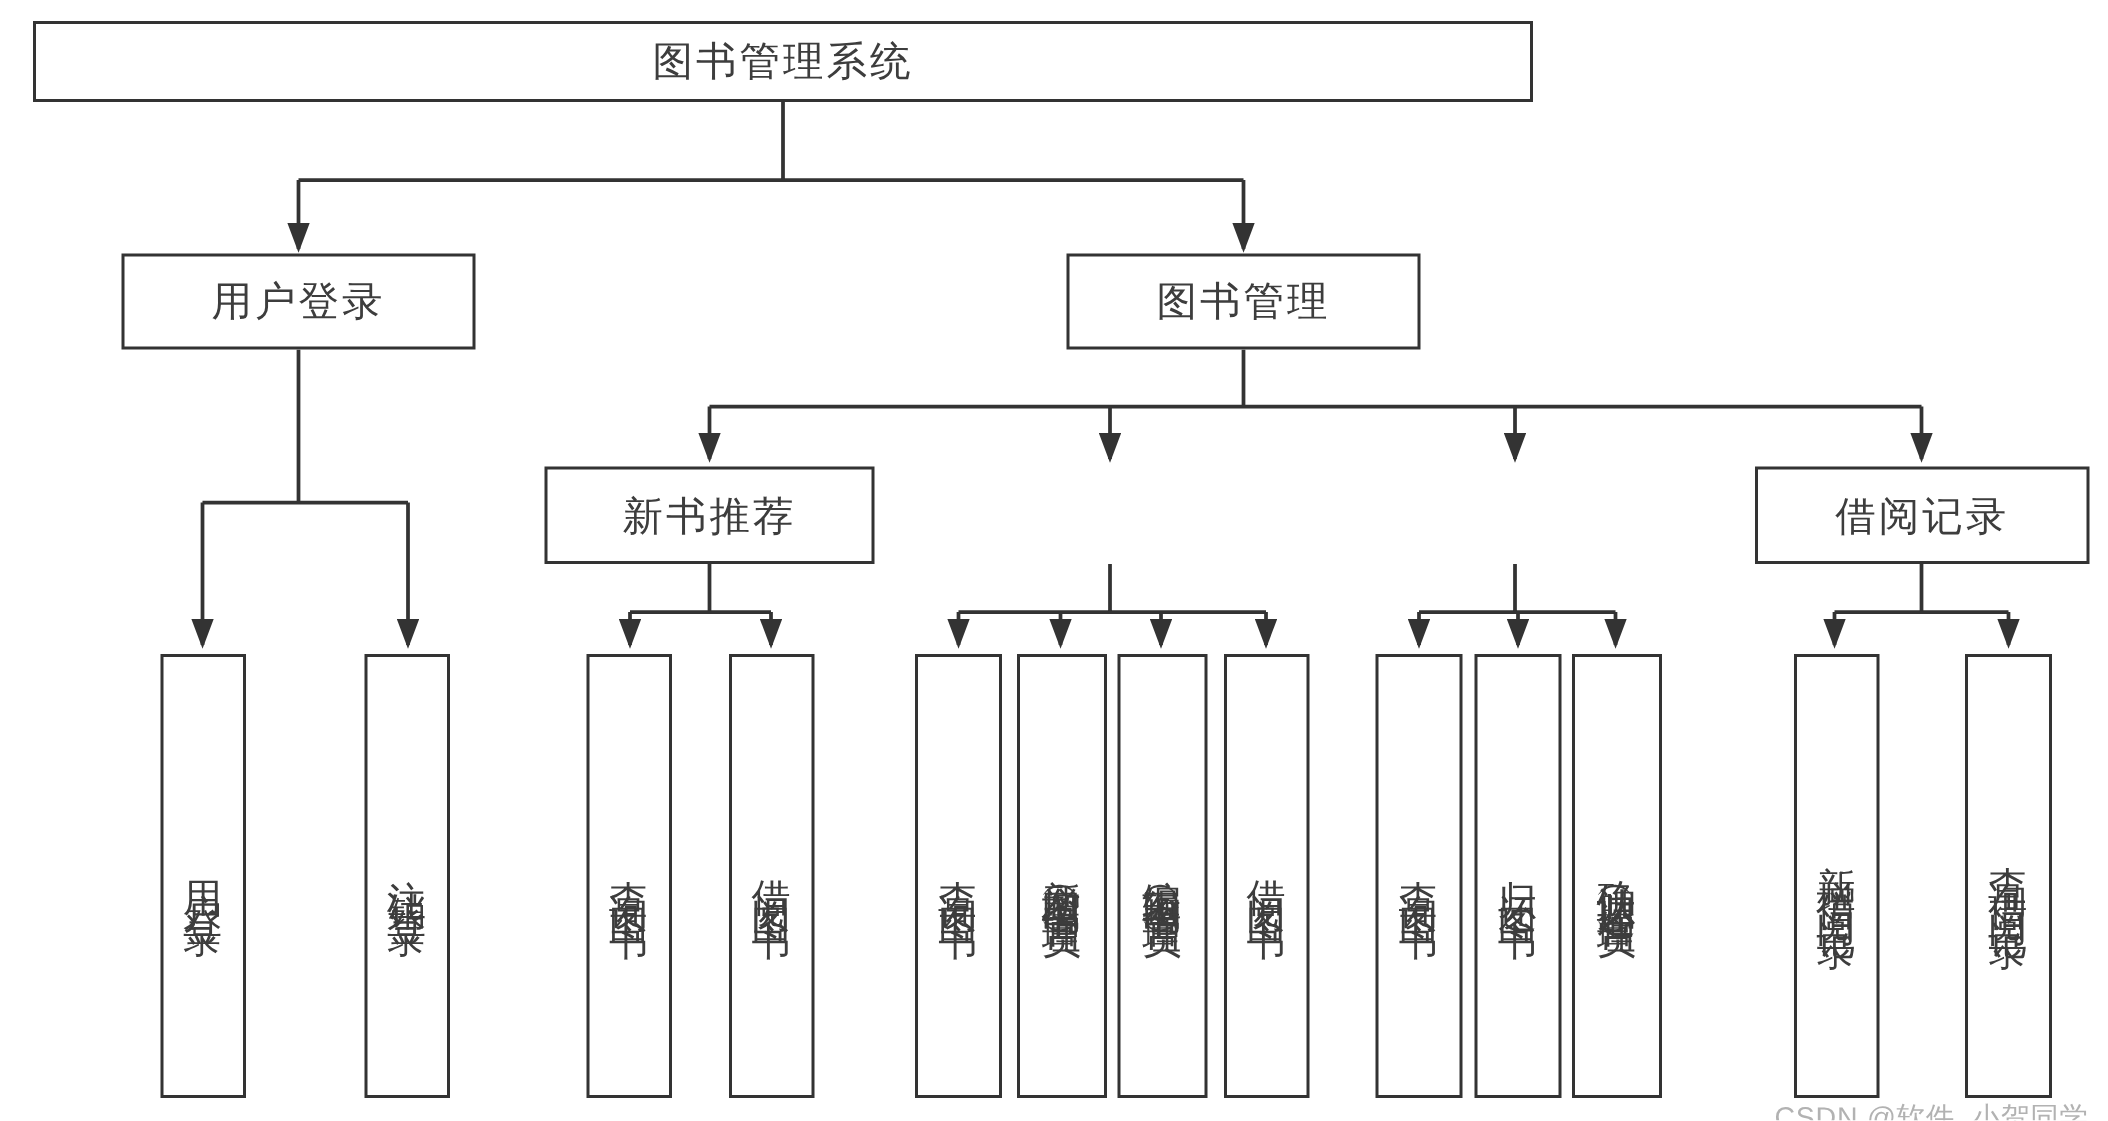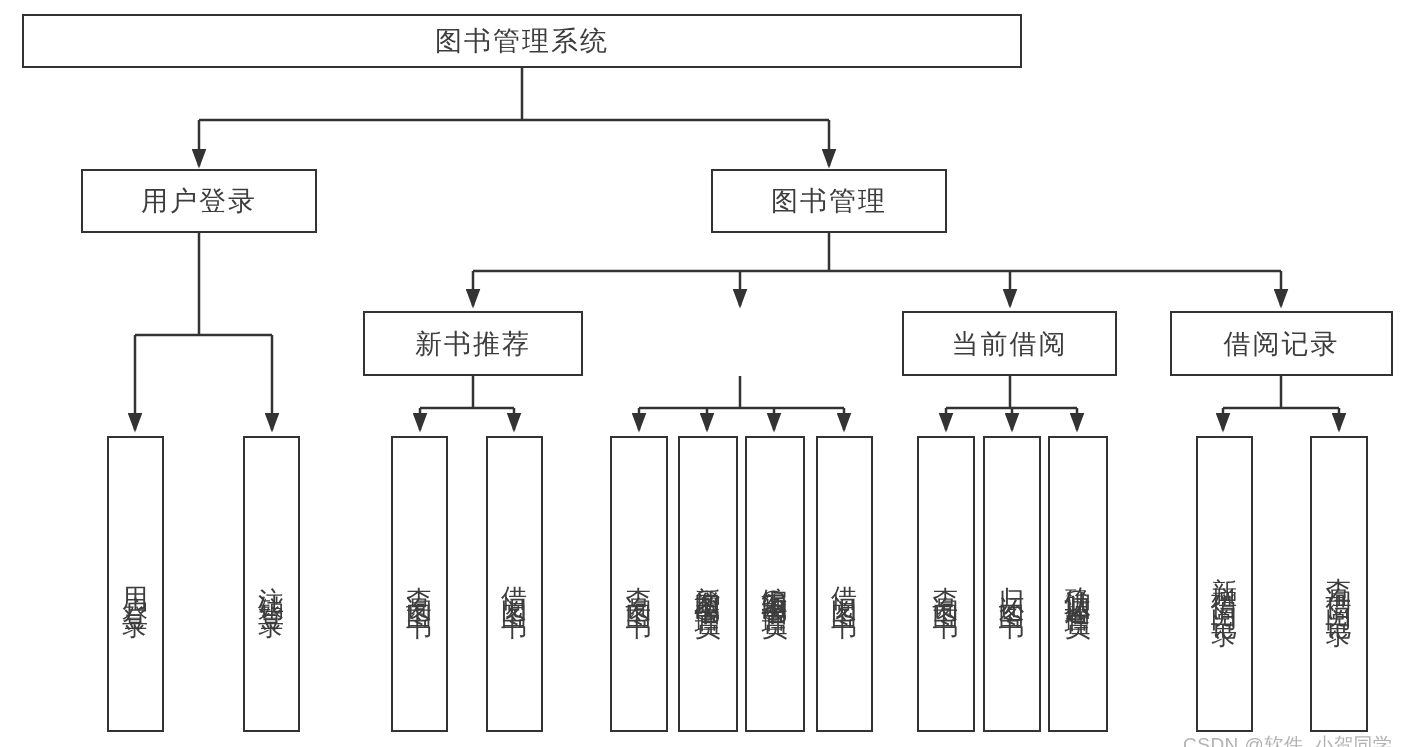--- a/index.html
+++ b/index.html
@@ -80,23 +80,20 @@
   <div class="node h" style="left:81px;top:169px;width:236px;height:64px">
     <span>用户登录</span>
   </div>
   <div class="node h" style="left:711px;top:169px;width:236px;height:64px">
     <span>图书管理</span>
   </div>
 
   <div class="node h" style="left:363px;top:311px;width:220px;height:65px">
     <span>新书推荐</span>
   </div>
-  <div class="node h" style="left:902px;top:311px;width:215px;height:65px">
-    <span>当前借阅</span>
-  </div>
   <div class="node h" style="left:1170px;top:311px;width:223px;height:65px">
     <span>借阅记录</span>
   </div>
 
   <div class="node v" style="left:107px;top:436px;width:57px;height:296px">
     <span>用户登录</span>
   </div>
   <div class="node v" style="left:243px;top:436px;width:57px;height:296px">
     <span>注销登录</span>
   </div>

